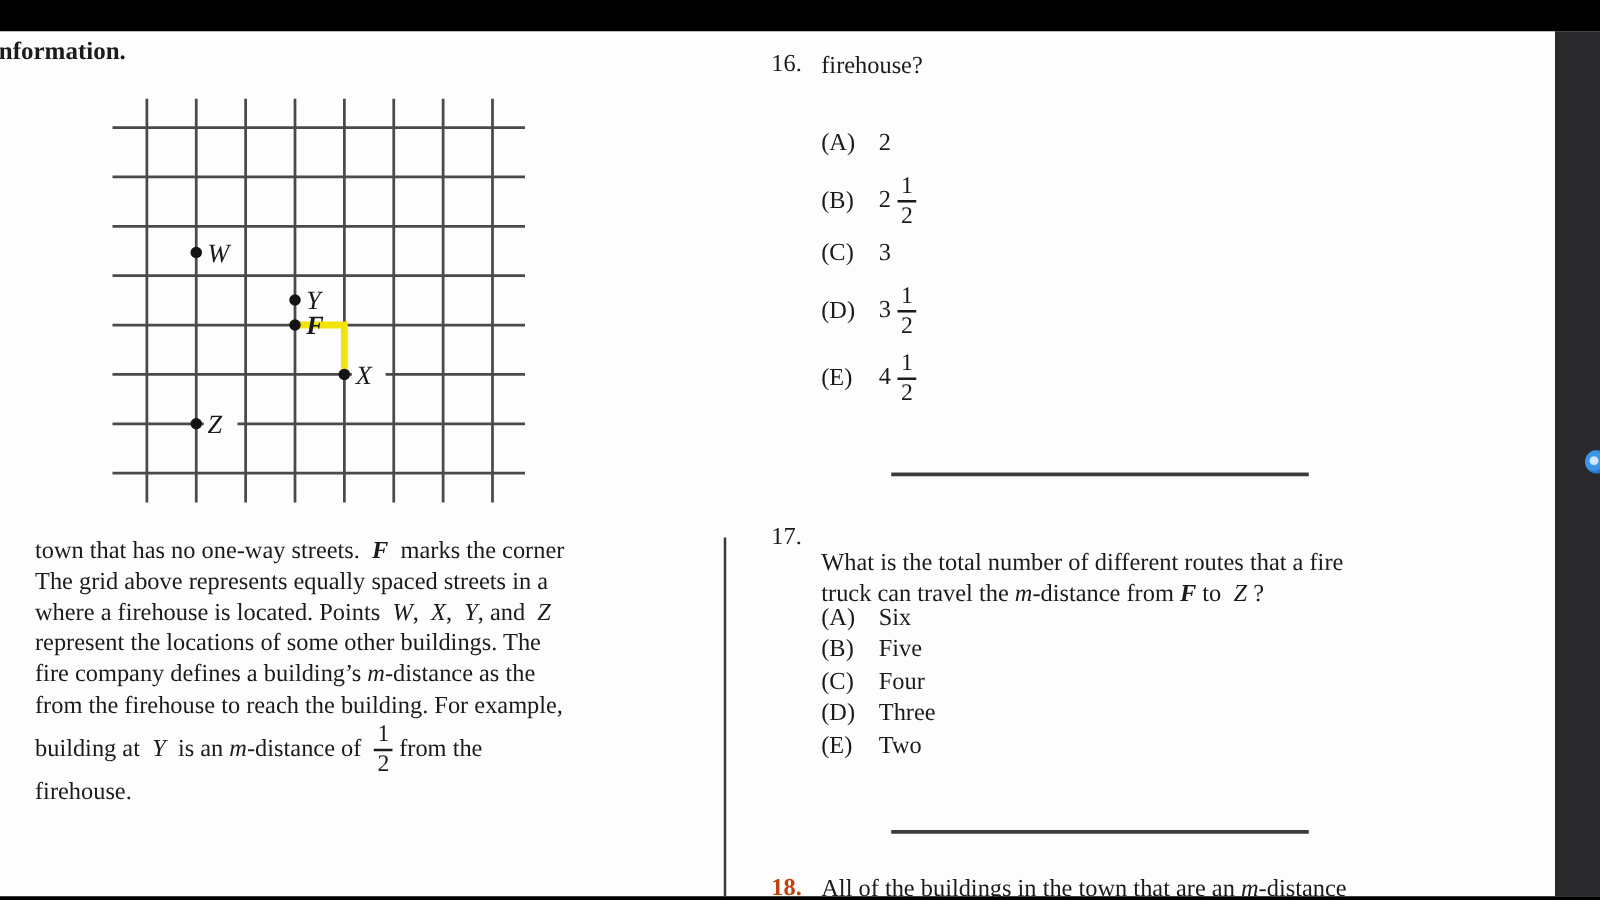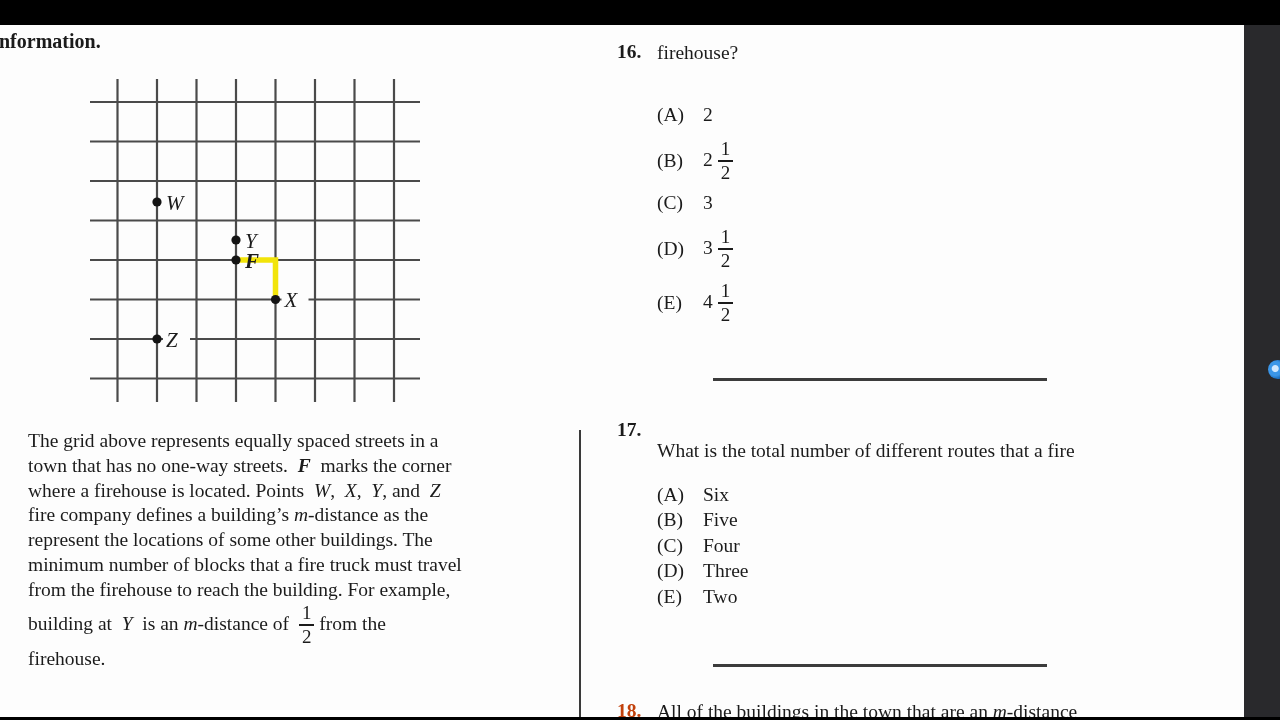--- a/index.html
+++ b/index.html
@@ -14,21 +14,21 @@
   .heading{position:absolute;left:-1px;top:18px;font-size:20px;font-weight:bold;}
   .figure{position:absolute;left:85px;top:60px;width:340px;height:335px;}
   .divider{position:absolute;left:579px;top:418px;width:2px;height:287px;background:#3a3a3a;}
   .para{position:absolute;left:28px;top:417px;width:520px;font-size:19.5px;}
   .tline{white-space:pre;line-height:24.8px;}
   .it{font-style:italic;}
   .bit{font-style:italic;font-weight:bold;}
   .frac{display:inline-block;text-align:center;vertical-align:middle;margin-left:5px;line-height:1.06;font-size:19px;}
   .frac .num{display:block;border-bottom:2px solid #1b1b1b;padding:0 3px 1px;}
   .frac .den{display:block;padding-top:1px;}
-  .qnum{position:absolute;font-size:19.5px;font-weight:bold;}
+  .qnum{position:absolute;font-size:19.5px;font-weight:normal;}
   .qbody{position:absolute;font-size:19.5px;}
   .opt{display:flex;align-items:center;margin-bottom:13px;}
   .opt.fracrow{margin-bottom:9px;}
   .opt .optletter{display:inline-block;width:46px;white-space:pre;}
   .opt .optval{white-space:pre;}
   .opts17 .opt{margin-bottom:0;min-height:25.5px;}
   .answer-line{position:absolute;left:713px;width:334px;height:3px;background:#3c3c3c;}
   .q18-num{position:absolute;left:617px;top:688px;font-size:19.5px;font-weight:bold;color:#c2410c;z-index:10;}
   .q18-text{position:absolute;left:657px;top:688px;font-size:19.5px;z-index:10;white-space:pre;}
 </style>
@@ -65,26 +65,25 @@
       <text x="160" y="175.5" font-size="21" fill="#1b1b1b" font-style="italic" font-family="&quot;Liberation Serif&quot;,&quot;DejaVu Serif&quot;,serif">Y</text>
       <circle cx="151" cy="188" r="4.6" fill="#141414"></circle>
       <text x="160" y="195.5" font-size="21" fill="#1b1b1b" font-style="italic" font-family="&quot;Liberation Serif&quot;,&quot;DejaVu Serif&quot;,serif" font-weight="bold">F</text>
       <circle cx="190.5" cy="227.5" r="4.6" fill="#141414"></circle>
       <text x="199.5" y="235" font-size="21" fill="#1b1b1b" font-style="italic" font-family="&quot;Liberation Serif&quot;,&quot;DejaVu Serif&quot;,serif">X</text>
       <circle cx="72" cy="267" r="4.6" fill="#141414"></circle>
       <text x="81" y="274.5" font-size="21" fill="#1b1b1b" font-style="italic" font-family="&quot;Liberation Serif&quot;,&quot;DejaVu Serif&quot;,serif">Z</text>
     </svg>
 
   <div class="para" id="description">
+      <div class="tline"><span>town that has no one-way streets.  </span><span class="bit">F</span><span>  marks the corner</span></div>
       <div class="tline"><span>The grid above represents equally spaced streets in a</span></div>
-      <div class="tline"><span>town that has no one-way streets.  </span><span class="bit">F</span><span>  marks the corner</span></div>
       <div class="tline"><span>where a firehouse is located. Points  </span><span class="it">W</span><span>,  </span><span class="it">X</span><span>,  </span><span class="it">Y</span><span>, and  </span><span class="it">Z</span></div>
+      <div class="tline"><span>represent the locations of some other buildings. The</span></div>
       <div class="tline"><span>fire company defines a building’s </span><span class="it">m</span><span>-distance as the</span></div>
-      <div class="tline"><span>represent the locations of some other buildings. The</span></div>
-      <div class="tline"><span>minimum number of blocks that a fire truck must travel</span></div>
       <div class="tline"><span>from the firehouse to reach the building. For example,</span></div>
       <div class="tline"><span>building at  </span><span class="it">Y</span><span>  is an </span><span class="it">m</span><span>-distance of </span><span class="frac"><span class="num">1</span><span class="den">2</span></span><span> from the</span></div>
       <div class="tline"><span>firehouse.</span></div>
     </div>
 
   <div class="divider"></div>
 
   <div class="qnum" style="left:617px;top:29px;">16.</div>
   <div class="qbody" style="left:657px;top:29px;width:490px;" id="q16-prompt">
       <div class="tline"><span>firehouse?</span></div>
@@ -109,20 +108,21 @@
       <div class="opt fracrow">
         <span class="optletter">(E)</span>
         <span class="optval"><span>4</span><span class="frac"><span class="num">1</span><span class="den">2</span></span></span>
       </div>
     </div>
   <div class="answer-line" style="top:366px;"></div>
 
   <div class="qnum" style="left:617px;top:407px;">17.</div>
   <div class="qbody" style="left:657px;top:427px;width:500px;" id="q17-prompt">
       <div class="tline"><span>What is the total number of different routes that a fire</span></div>
+      <div class="tline"><span>truck can travel the </span><span class="it">m</span><span>-distance from </span><span class="bit">F</span><span> to  </span><span class="it">Z</span><span> ?</span></div>
     </div>
   <div class="qbody opts17" style="left:657px;top:470px;" id="q17-options">
       <div class="opt">
         <span class="optletter">(A)</span>
         <span class="optval"><span>Six</span></span>
       </div>
       <div class="opt">
         <span class="optletter">(B)</span>
         <span class="optval"><span>Five</span></span>
       </div>

